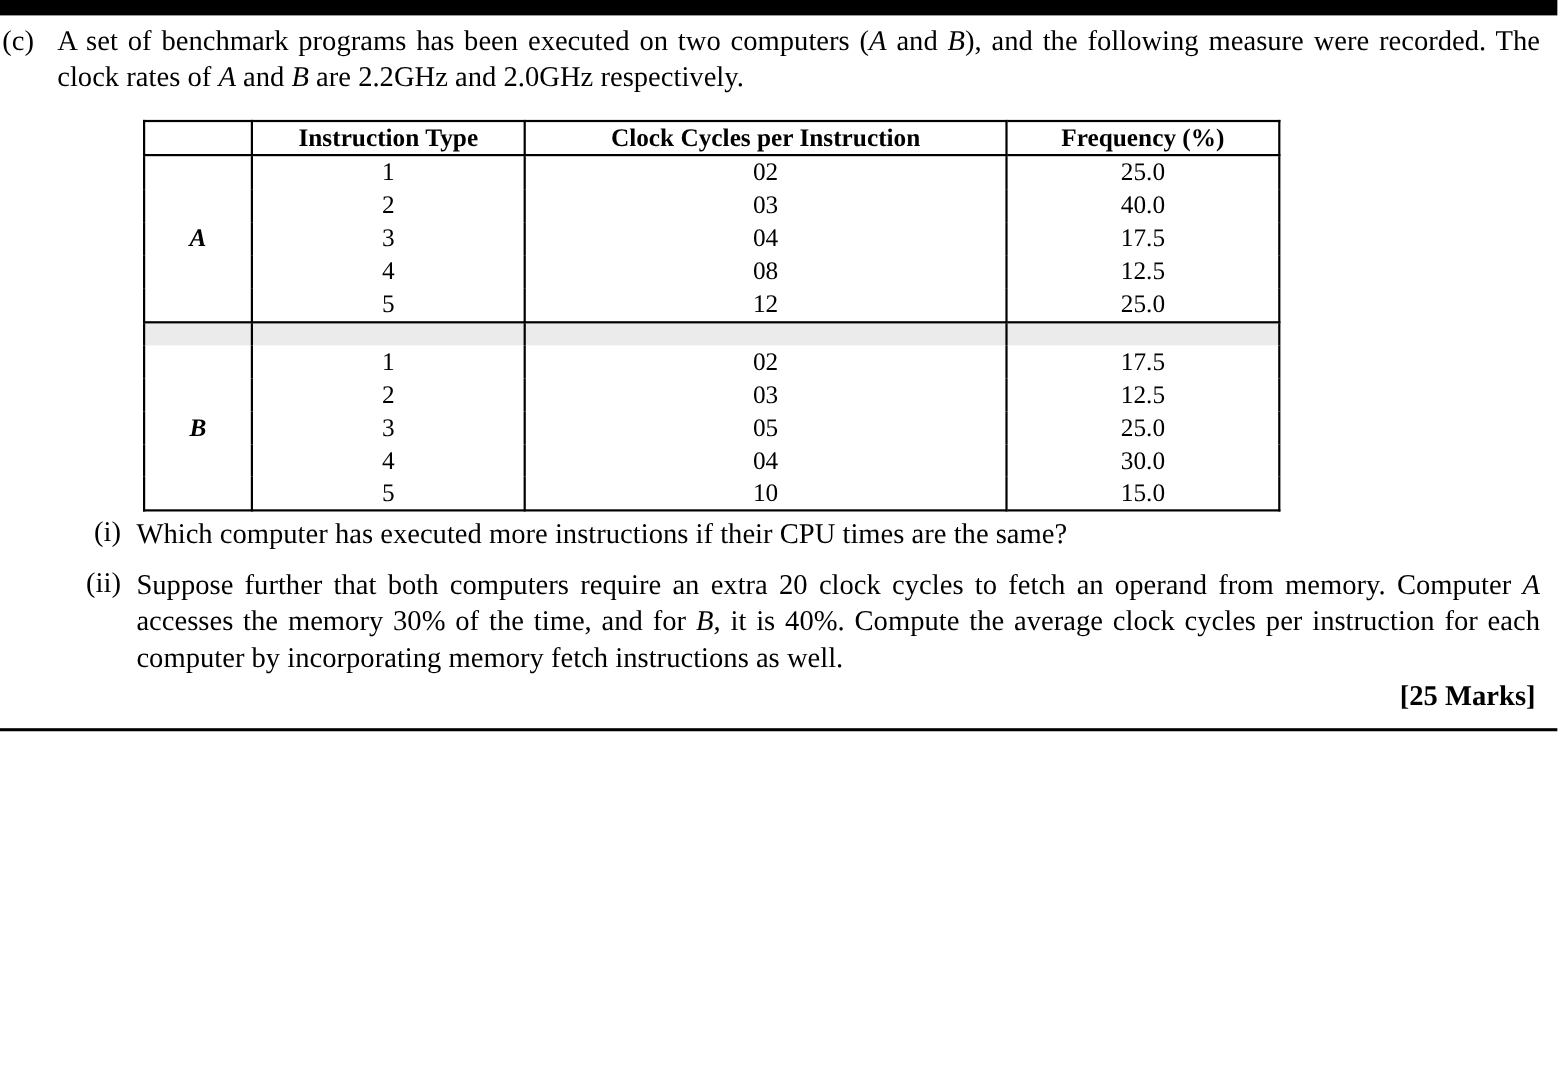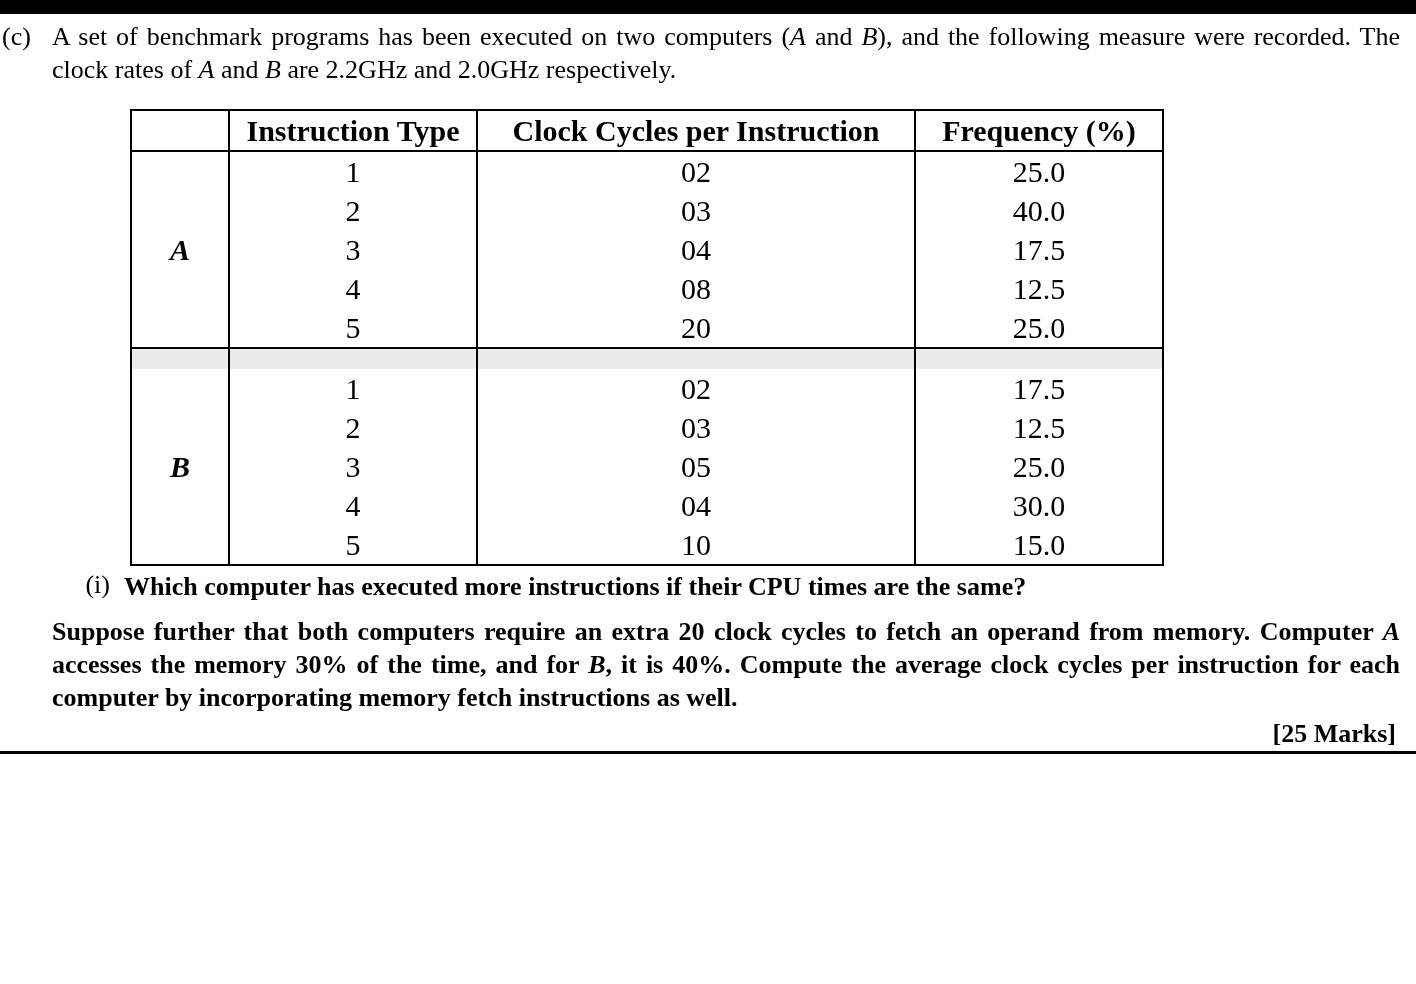--- a/index.html
+++ b/index.html
@@ -41,21 +41,21 @@
       font-style: italic;
     }
     table {
       border-collapse: collapse;
       margin-left: 78px;
       margin-bottom: 4px;
     }
     th, td {
       padding: 0 8px;
       text-align: center;
-      font-size: 30px;
+      font-size: 23px;
       line-height: 1.3;
     }
     th {
       font-weight: bold;
       border: 2px solid #000;
     }
     .corner-cell {
       border-top: 2px solid #000;
       border-right: 2px solid #000;
     }
@@ -93,28 +93,27 @@
     .sub-label {
       width: 58px;
       flex-shrink: 0;
       text-align: right;
       padding-right: 14px;
     }
     .sub-text {
       flex: 1;
       text-align: justify;
       line-height: 1.28;
-      font-weight: bold;
     }
     .marks {
       text-align: right;
       font-weight: bold;
       padding-right: 4px;
       margin-top: -8px;
-      padding-bottom: 2px;
+      padding-bottom: 14px;
     }
   </style>
 </head>
 <body>
 
 <div class="top-bar"></div>
 
 <div class="content">
   <div class="question-wrapper">
     <div class="part-label">(c)</div>
@@ -147,21 +146,21 @@
           <td class="data-cell">04</td>
           <td class="data-cell">17.5</td>
         </tr>
         <tr>
           <td class="data-cell">4</td>
           <td class="data-cell">08</td>
           <td class="data-cell">12.5</td>
         </tr>
         <tr class="row-bottom">
           <td class="data-cell">5</td>
-          <td class="data-cell">20</td>
+          <td class="data-cell">12</td>
           <td class="data-cell">25.0</td>
         </tr>
         <tr class="spacer-row">
           <td></td>
               <td></td>
               <td></td>
               <td></td>
         </tr>
         <tr>
           <td rowspan="5" class="group-label">B</td>
@@ -191,20 +190,21 @@
         </tr>
       </tbody>
         </table>
 
       <div class="subquestions">
         <div class="sub-item">
           <div class="sub-label">(i)</div>
           <div class="sub-text">Which computer has executed more instructions if their CPU times are the same?</div>
         </div>
         <div class="sub-item">
+          <div class="sub-label">(ii)</div>
           <div class="sub-text">
             <span>Suppose further that both computers require an extra 20 clock cycles to fetch an operand from memory. Computer </span><span class="italic">A</span><span> accesses the memory 30% of the time, and for </span><span class="italic">B</span><span>, it is 40%. Compute the average clock cycles per instruction for each computer by incorporating memory fetch instructions as well.</span>
           </div>
         </div>
       </div>
       <div class="marks">[25 Marks]</div>
     </div>
   </div>
 </div>
 

